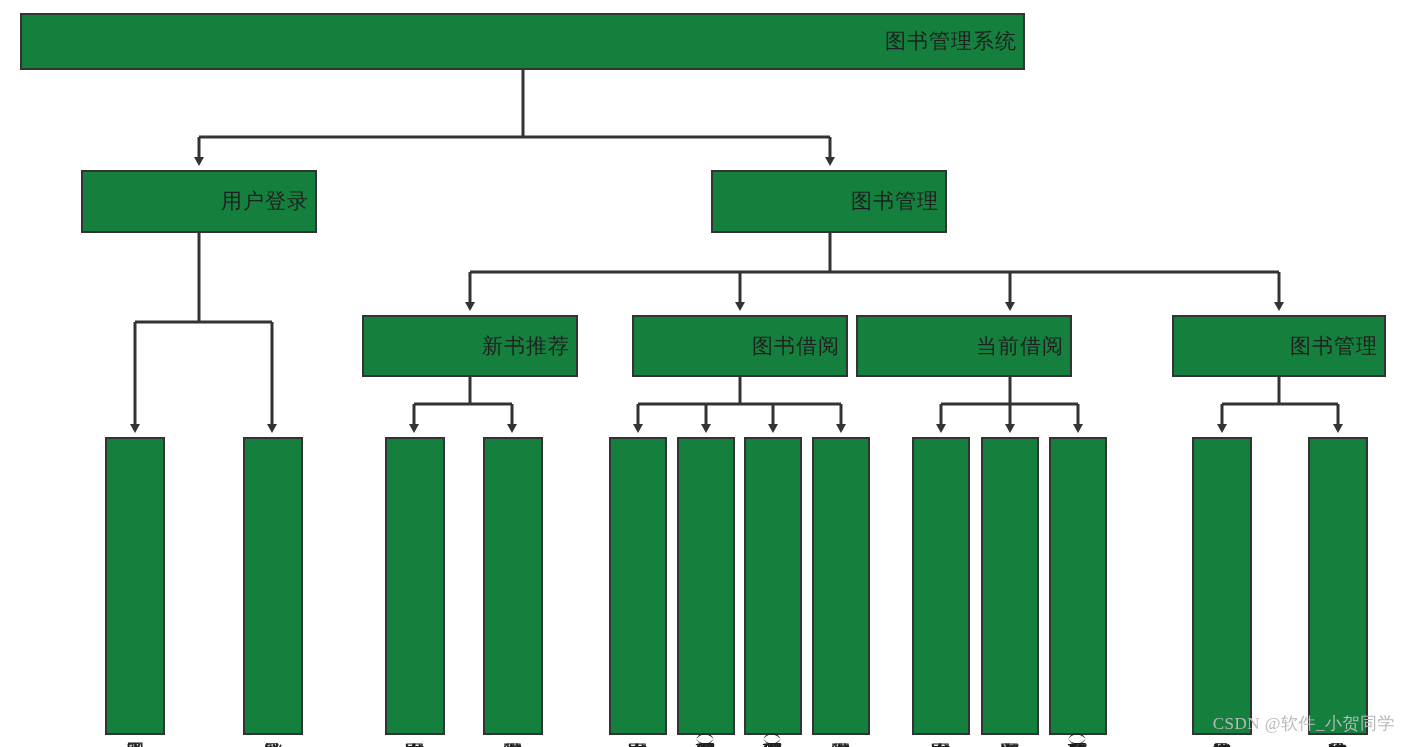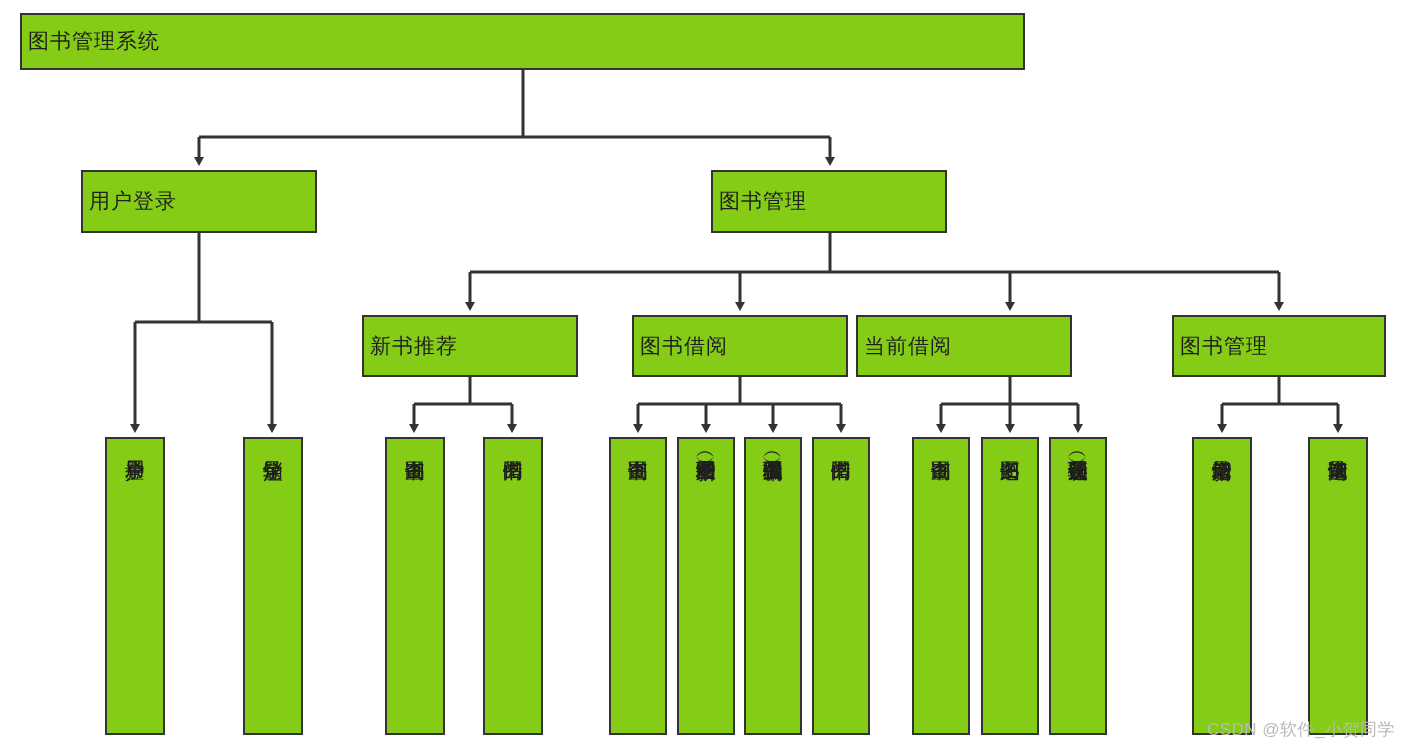--- a/index.html
+++ b/index.html
@@ -10,25 +10,25 @@
     font-family:"Liberation Sans","DejaVu Sans",sans-serif;
     overflow:hidden;
     position:relative;
   }
   #diagram{
     position:absolute;left:0;top:0;width:1405px;height:747px;
   }
   .node{
     position:absolute;
     box-sizing:border-box;
-    background:#84cc16;
+    background:#15803d;
     border:2px solid #333333;
     display:flex;
     align-items:center;
-    justify-content:flex-start;
+    justify-content:flex-end;
     color:#1f1f1f;
     line-height:1.18;
     text-align:center;
   }
   .node.h{
     font-size:21px;
     letter-spacing:1px;
     padding:0 6px;
   }
   .node.leaf{
@@ -42,25 +42,25 @@
   .node.leaf .vtxt{
     writing-mode:vertical-rl;
     text-orientation:upright;
     display:block;
     white-space:nowrap;
   }
   .node.leaf.tall .vtxt{font-size:20px;}
   svg.links{position:absolute;left:0;top:0;width:1405px;height:747px;pointer-events:none;}
   .watermark{
     position:absolute;
-    right:10px;bottom:6px;
+    right:10px;bottom:12px;
     font-size:17px;
     color:#b9b9b9;
     letter-spacing:0.5px;
-    font-family:Liberation Sans, sans-serif;
+    font-family:Liberation Serif, serif;
     white-space:nowrap;
   }
 </style>
 </head>
 <body>
 
 <div id="diagram">
 
   <svg class="links" viewBox="0 0 1405 747" xmlns="http://www.w3.org/2000/svg">
     <defs>

